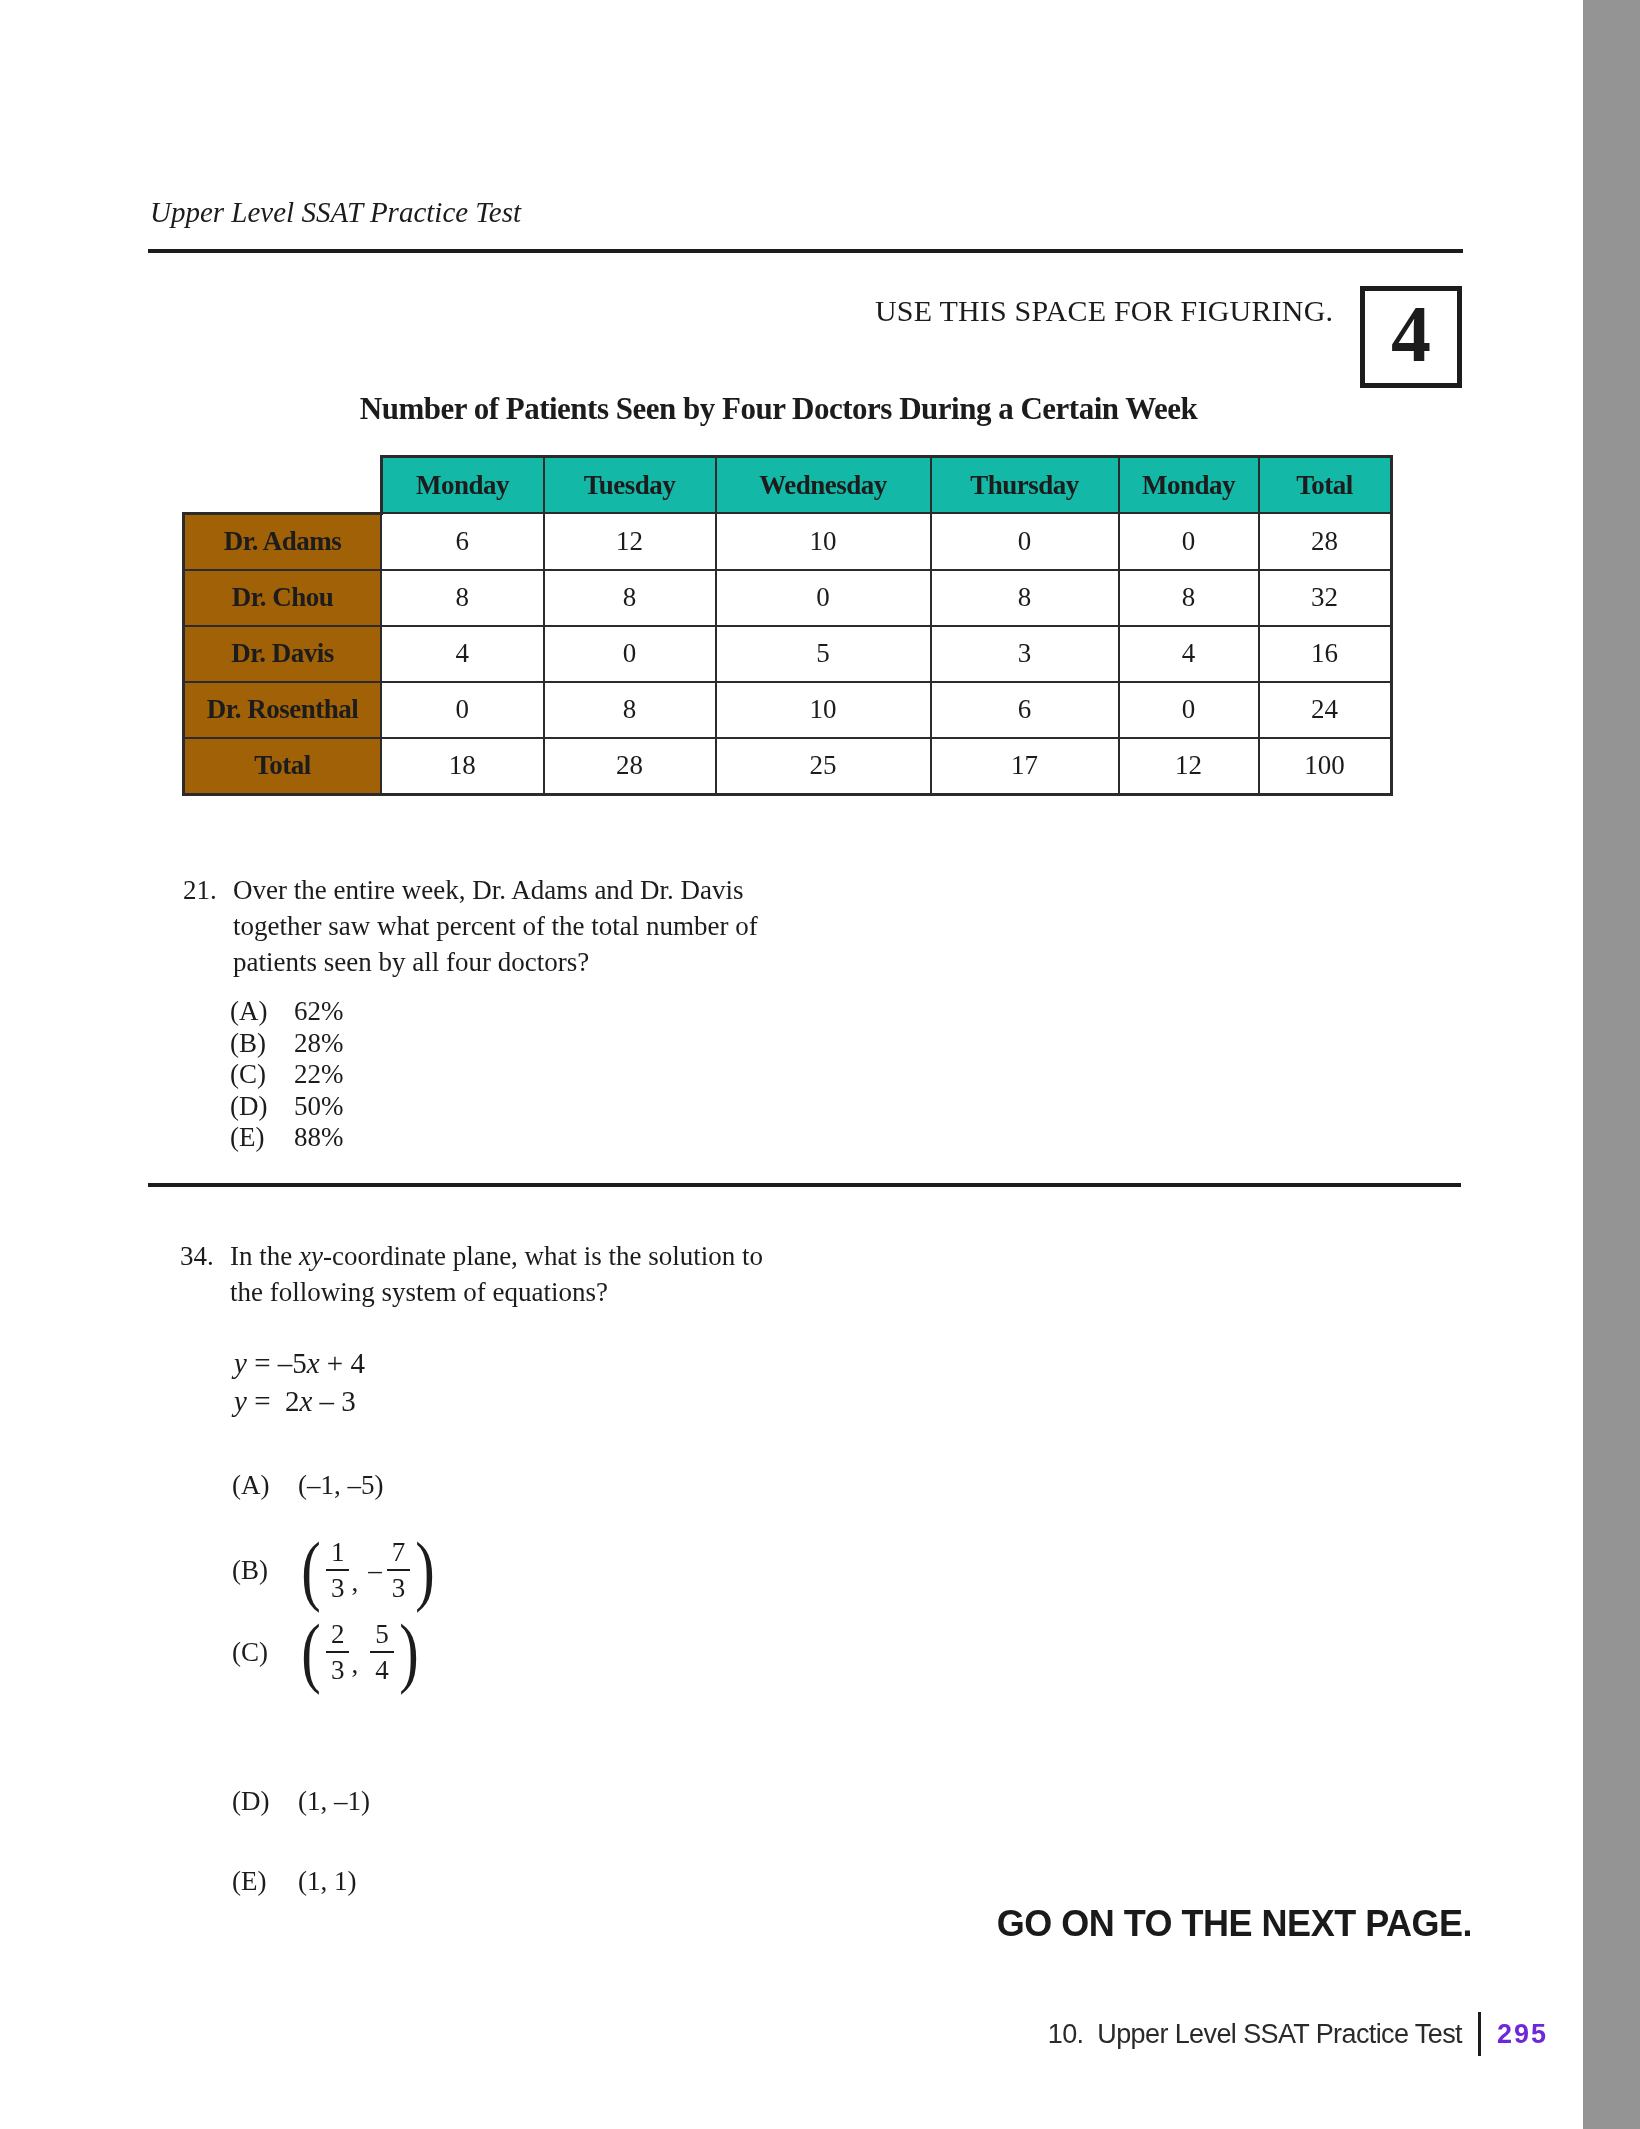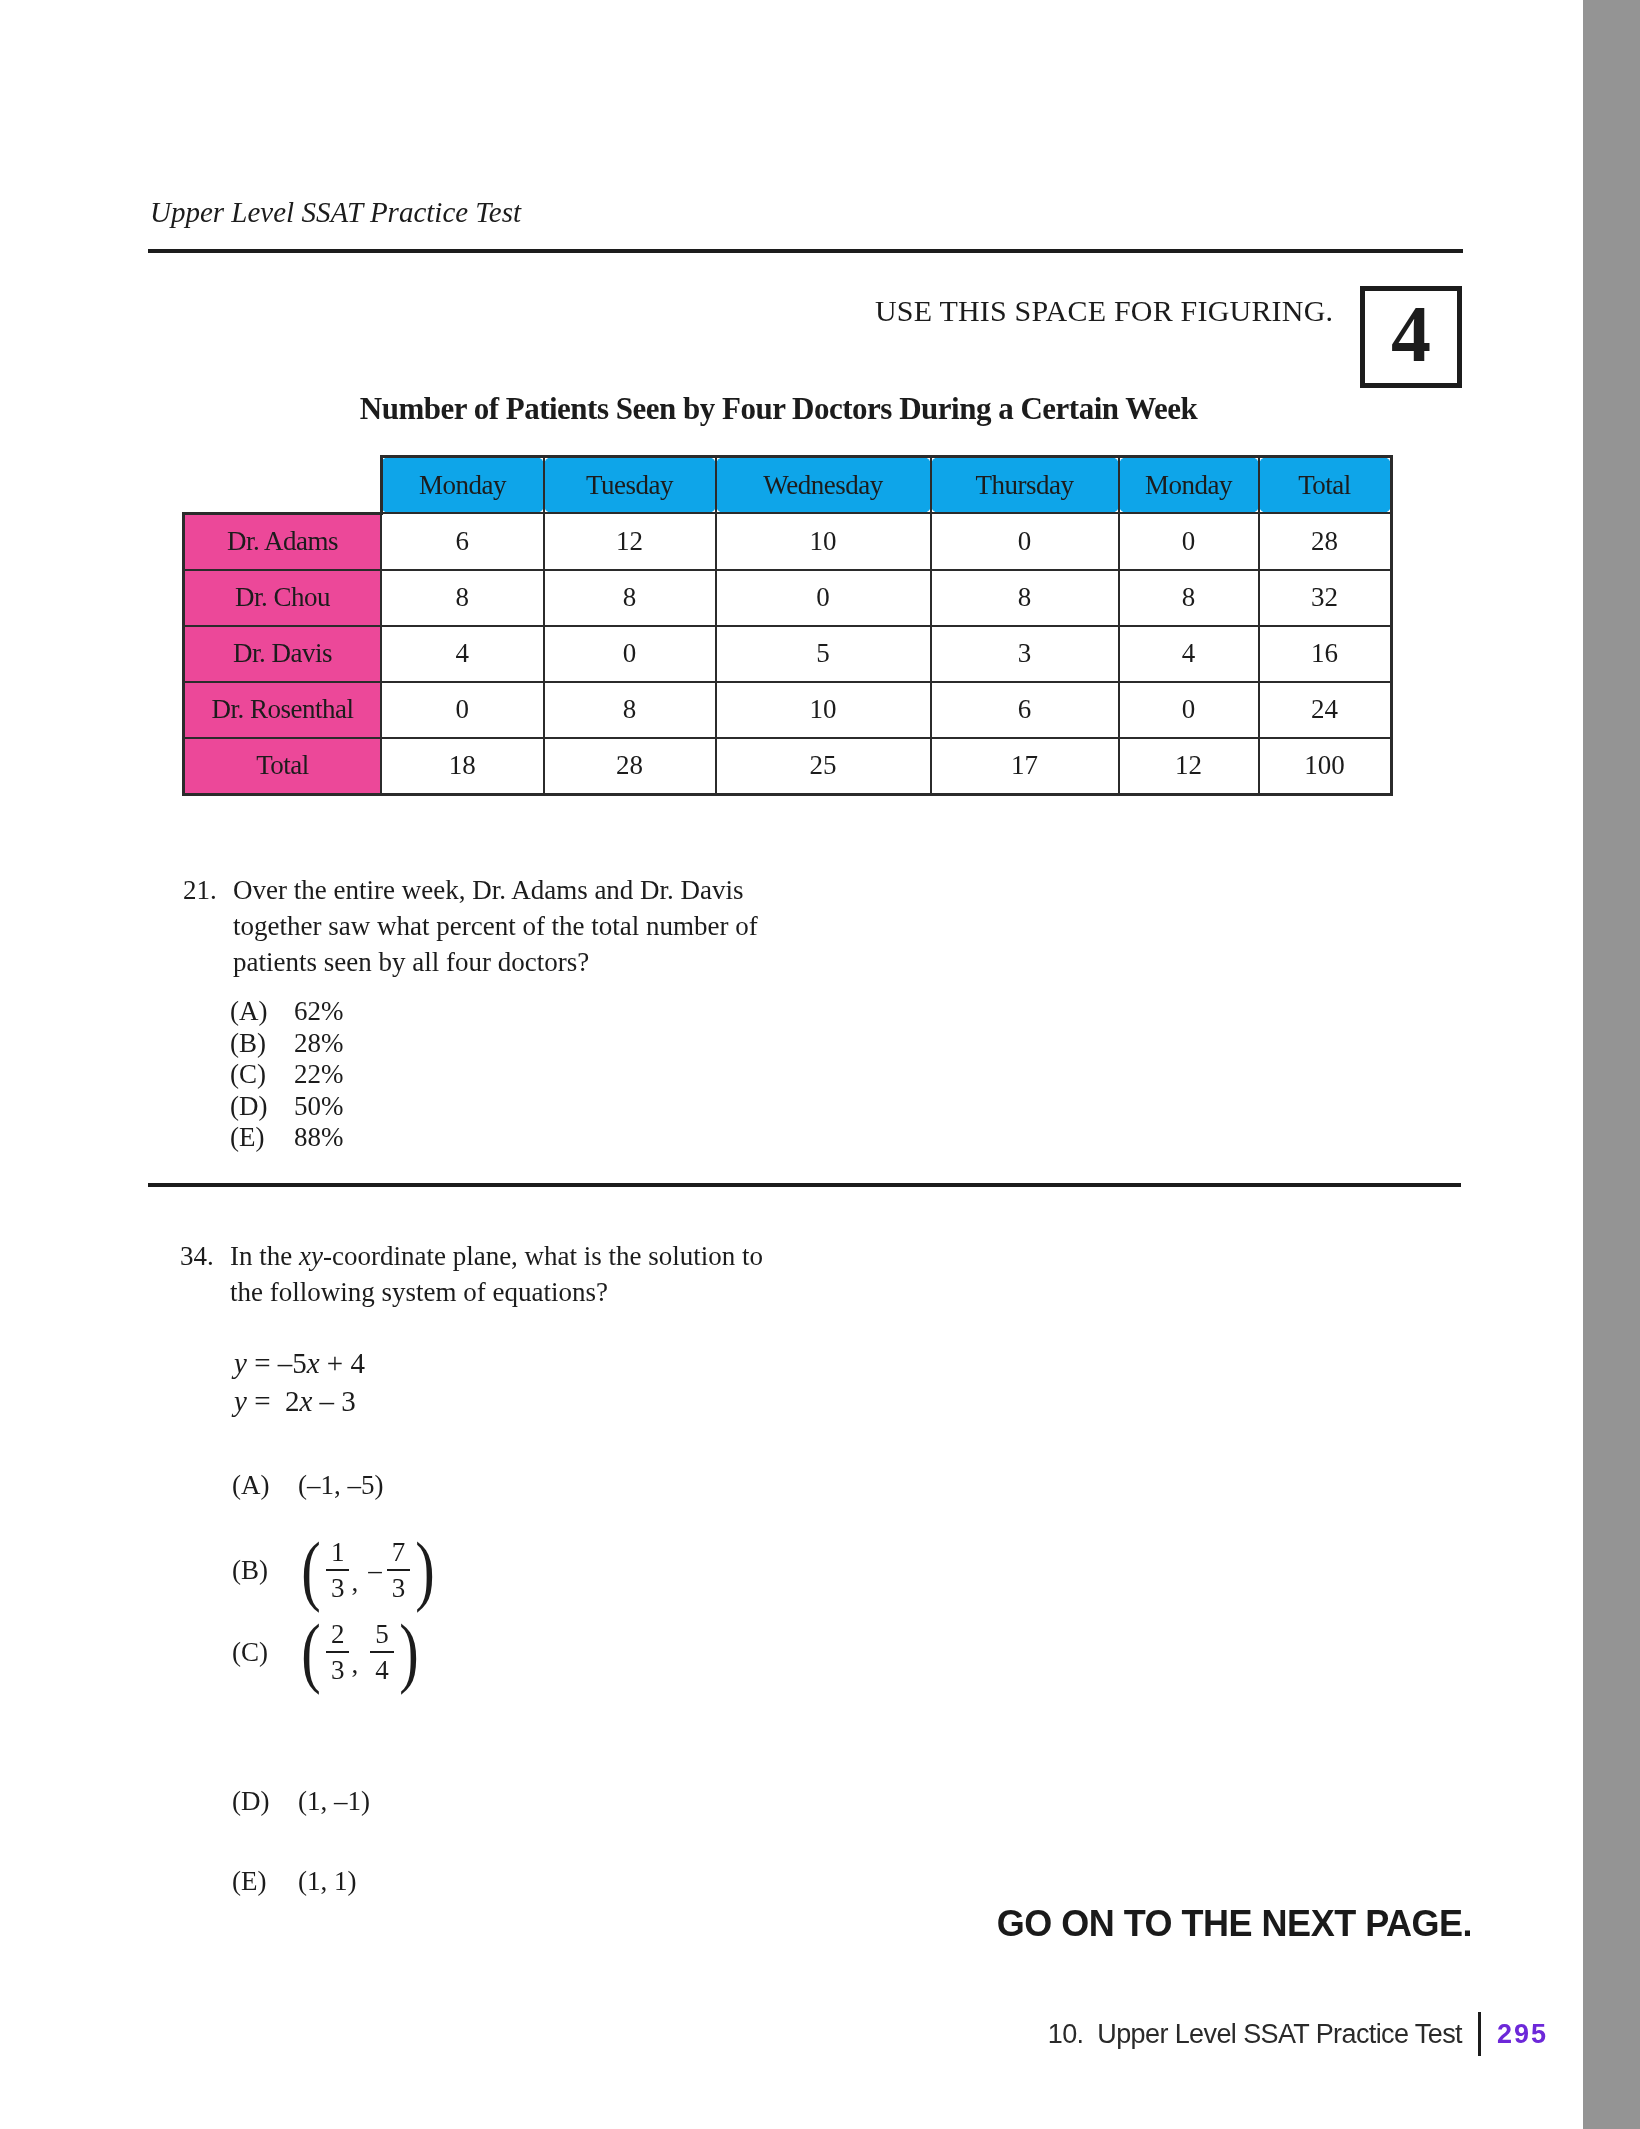--- a/index.html
+++ b/index.html
@@ -24,23 +24,23 @@
     font-size:31px; font-weight:bold; letter-spacing:-0.5px;
   }
 
   table.ptable {
     position:absolute; left:182px; top:455px; border-collapse:collapse; table-layout:fixed;
     font-size:27px;
   }
   .ptable th, .ptable td {
     border:2px solid #2b2b2b; height:54px; text-align:center; vertical-align:middle; padding:0;
   }
-  .ptable th.day { background:#0ea5e9; font-weight:normal; border-top-width:3px; letter-spacing:-0.5px;border-radius:8px; }
+  .ptable th.day { background:#14b8a6; font-weight:bold; border-top-width:3px; letter-spacing:-0.5px; }
   .ptable th.ghost { border:none; background:transparent; }
-  .ptable td.rowlabel { background:#ec4899; font-weight:normal; border-left-width:3px; letter-spacing:-0.5px; }
+  .ptable td.rowlabel { background:#a16207; font-weight:bold; border-left-width:3px; letter-spacing:-0.5px; }
   .ptable tr.firstrow td.rowlabel { border-top-width:3px; }
   .ptable .th-mon { border-left-width:3px; }
   .ptable .col-total { border-right-width:3px; }
   .ptable tr.lastrow td { border-bottom-width:3px; }
   .w-label{width:196px;} .w-mon{width:160px;} .w-tue{width:170px;} .w-wed{width:213px;}
   .w-thu{width:186px;} .w-fri{width:138px;} .w-tot{width:130px;}
 
   .question { position:absolute; display:flex; font-size:27px; line-height:36px; }
   .q-num { width:50px; flex:none; }
   .q-lines div { white-space:pre; }

